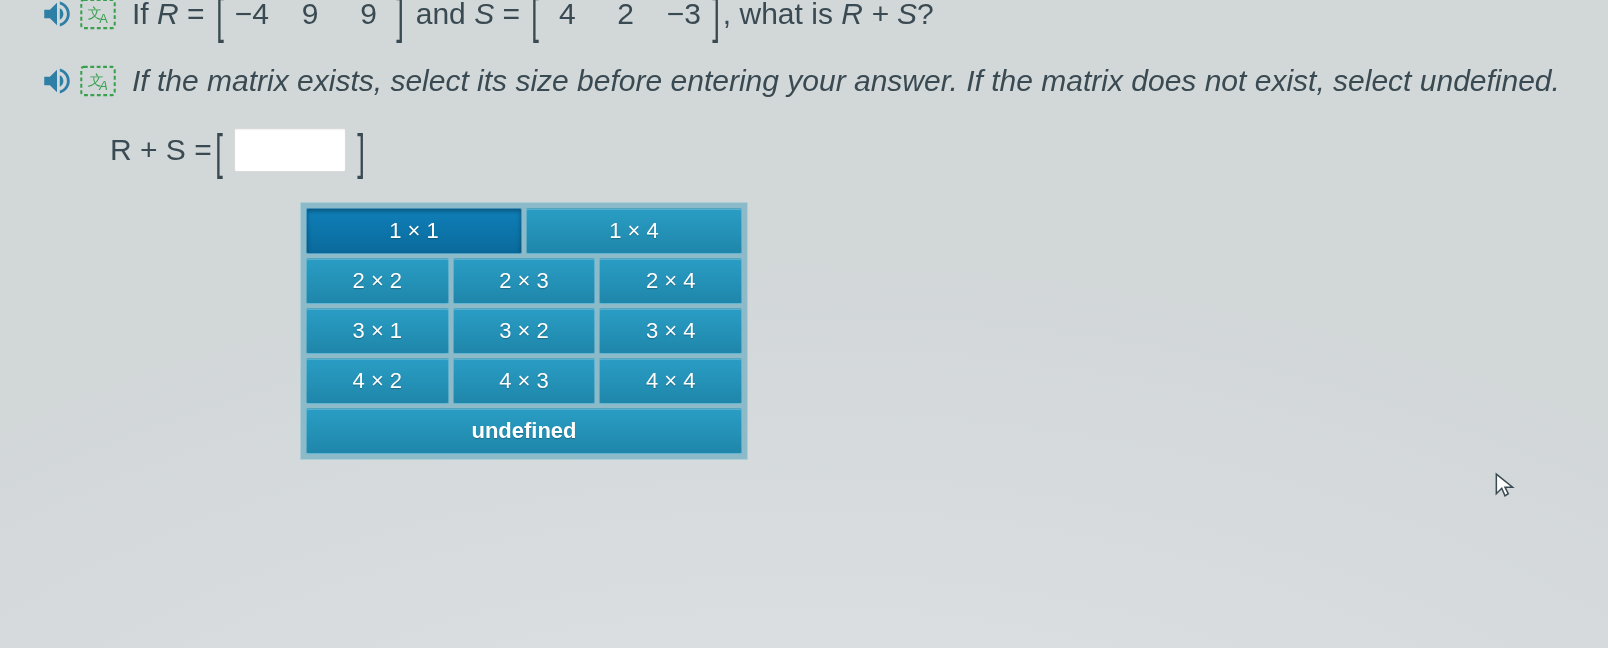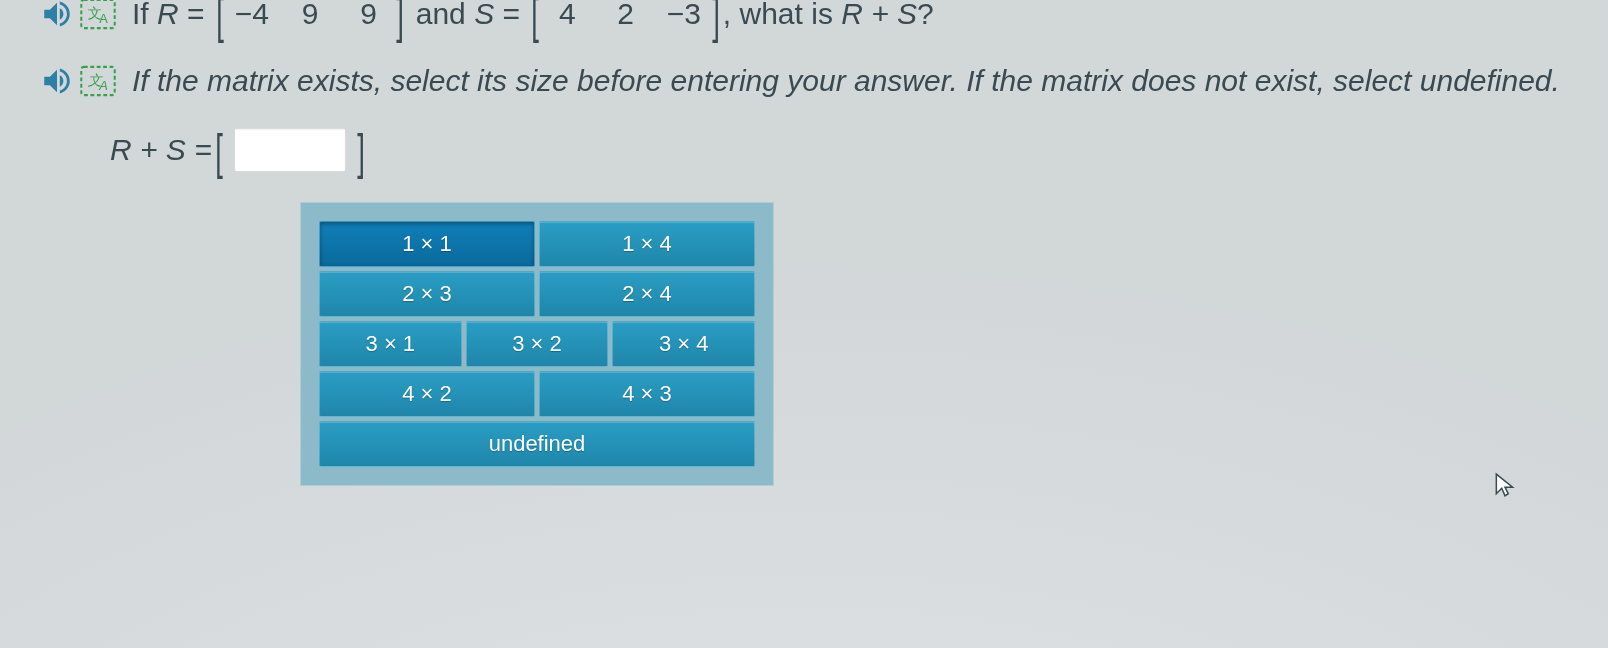--- a/index.html
+++ b/index.html
@@ -76,39 +76,38 @@
   .instr-wrap {
     margin-top: 30px;
   }
   .answer-line {
     display:flex;
     align-items:center;
     font-size: 30px;
     margin: 30px 0 30px 70px;
   }
   .answer-label {
-    font-style: italic;
     text-align: right;
   }
   .input-box {
     display:inline-block;
     width: 110px;
     height: 42px;
     background: #ffffff;
     border: 1px solid rgba(0,0,0,0.15);
     border-radius: 2px;
     margin: 0 8px;
     box-shadow: inset 0 1px 2px rgba(0,0,0,0.06);
   }
   .size-group {
     margin-left: 260px;
     width: 440px;
     background: #8cbac8;
     border: 1px solid rgba(255,255,255,0.3);
-    padding: 16px;
+    padding: 3px;
     text-align: right;
   }
   .size-row {
     display:flex;
   }
   .size-btn {
     flex:1;
     margin: 2px;
     height: 44px;
     display:flex;
@@ -123,20 +122,21 @@
     text-shadow: 0 1px 1px rgba(0,0,0,0.25);
     box-shadow: inset 0 1px 0 rgba(255,255,255,0.2);
     user-select:none;
   }
   .size-btn.selected {
     background: linear-gradient(#0f7fb8, #0a6a9c);
     box-shadow: inset 0 2px 4px rgba(0,0,0,0.35);
   }
   .undef-row .size-btn {
     flex:1;
+    font-weight:bold;
   }
   .cursor {
     position:absolute;
     right: 90px;
     bottom: 150px;
     width: 26px;
     height: 26px;
     pointer-events: none;
   }
   .cursor svg { display:block; }
@@ -217,31 +217,33 @@
     <span class="input-box"></span>
     <span class="mbracket">]</span>
   </div>
 
   <div class="size-group">
     <div class="size-row">
       <div class="size-btn selected">1 × 1</div>
       <div class="size-btn">1 × 4</div>
     </div>
     <div class="size-row">
+      <div class="size-btn">2 × 2</div>
       <div class="size-btn">2 × 3</div>
       <div class="size-btn">2 × 4</div>
     </div>
     <div class="size-row">
       <div class="size-btn">3 × 1</div>
       <div class="size-btn">3 × 2</div>
       <div class="size-btn">3 × 4</div>
     </div>
     <div class="size-row">
       <div class="size-btn">4 × 2</div>
       <div class="size-btn">4 × 3</div>
+      <div class="size-btn">4 × 4</div>
     </div>
     <div class="size-row undef-row">
       <div class="size-btn">undefined</div>
     </div>
   </div>
 
 </div>
 
 <div class="cursor">
   <svg width="26" height="26" viewBox="0 0 24 24" fill="#ffffff" stroke="#3a4a52" stroke-width="1.4">

